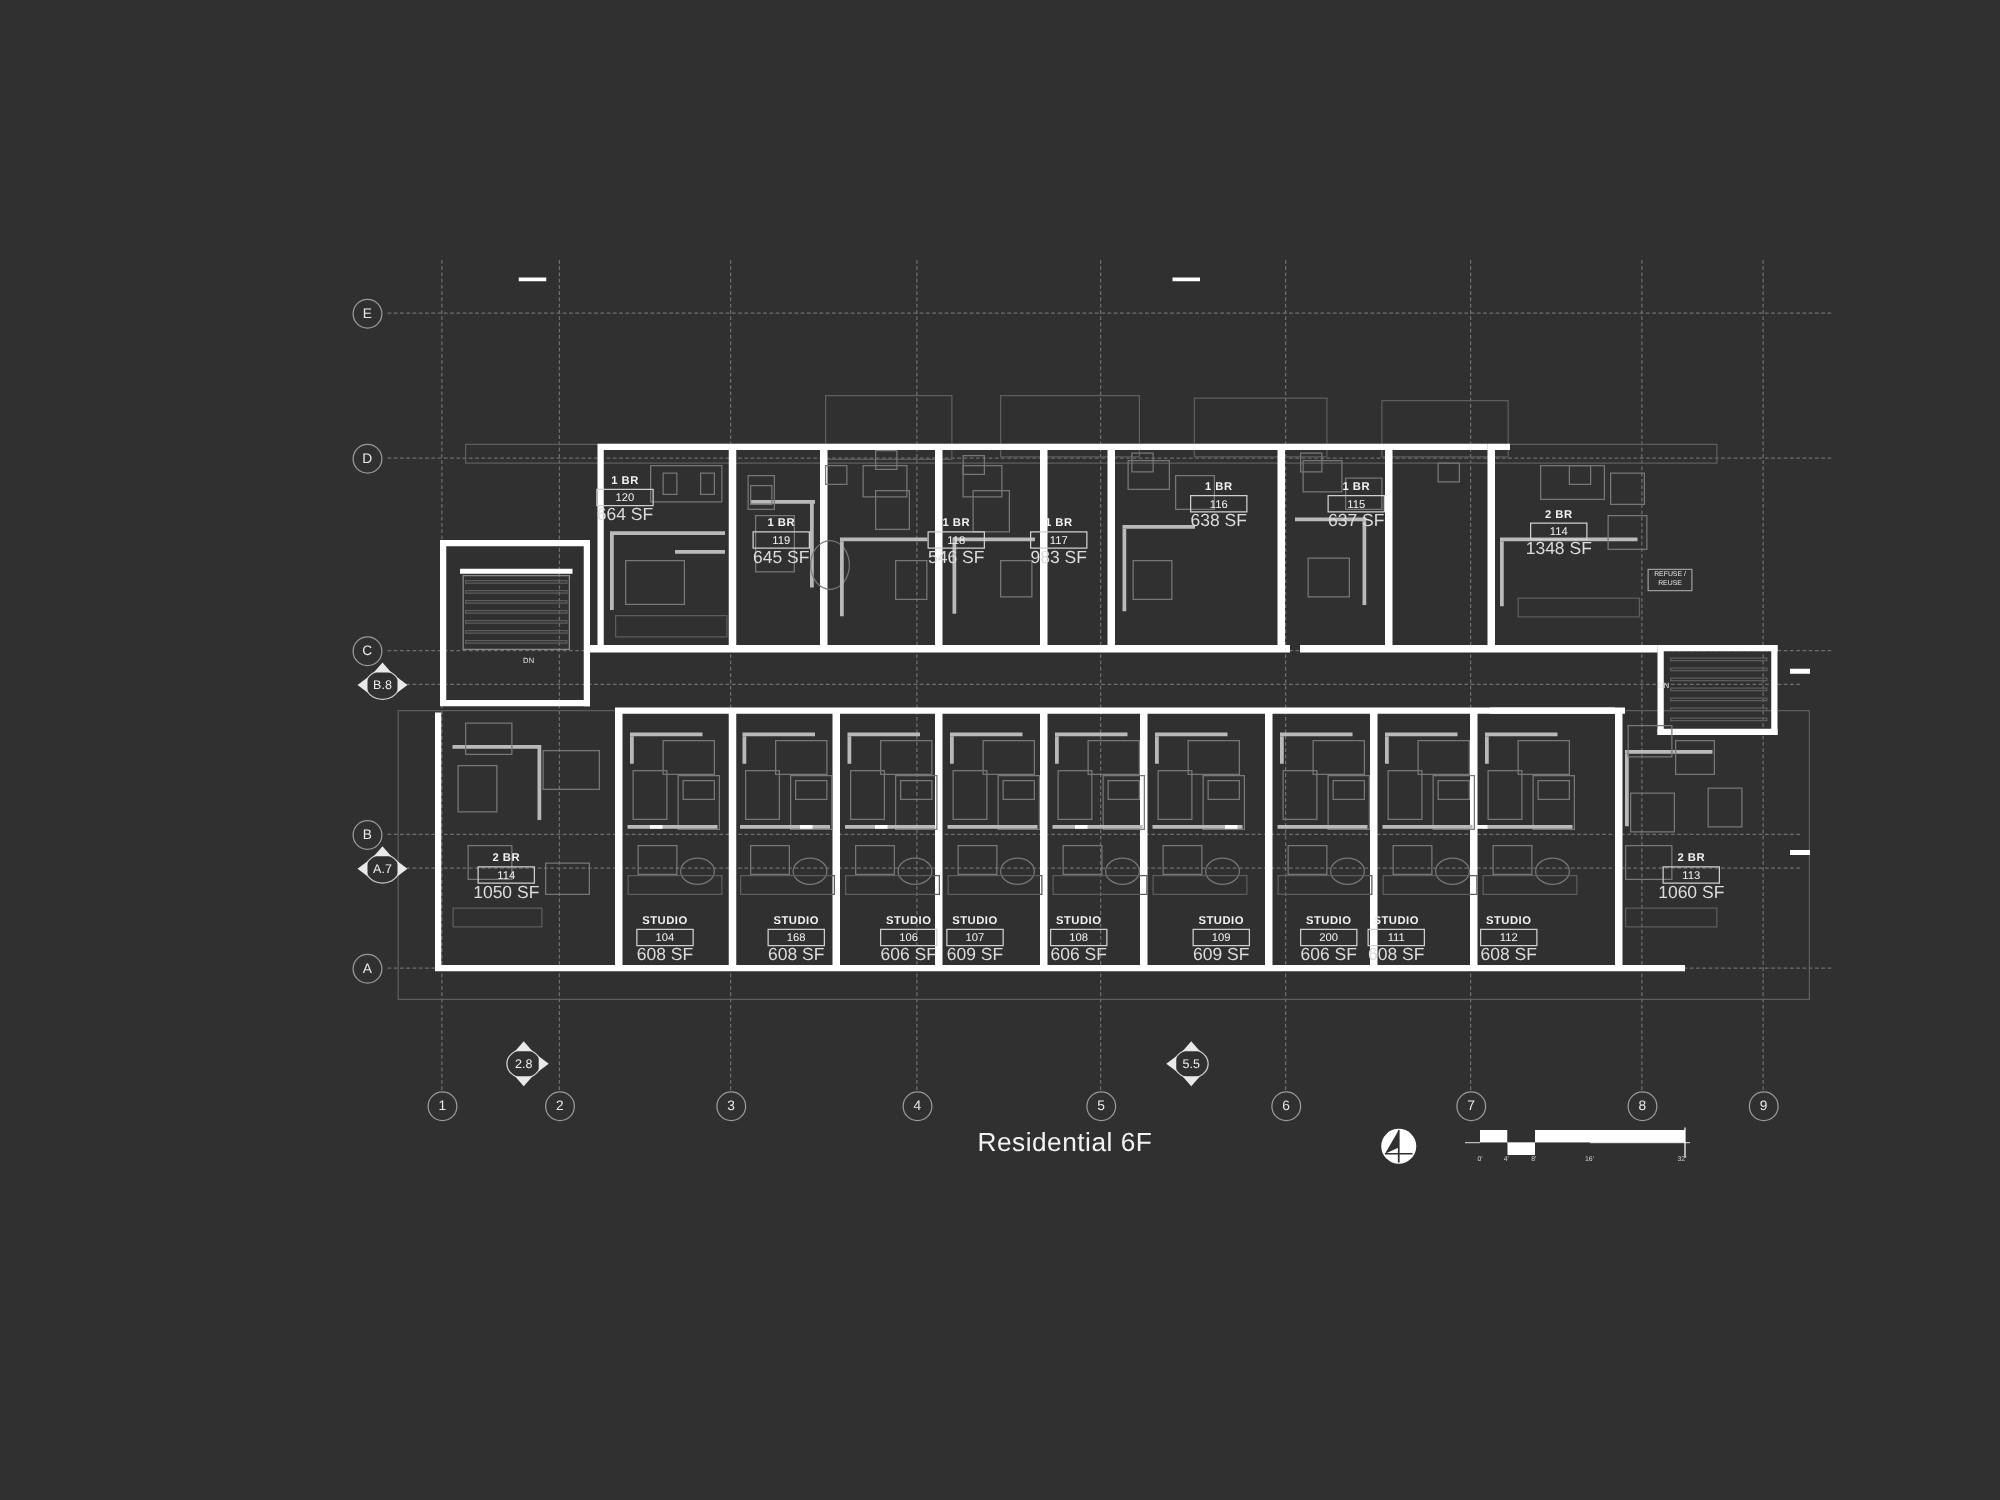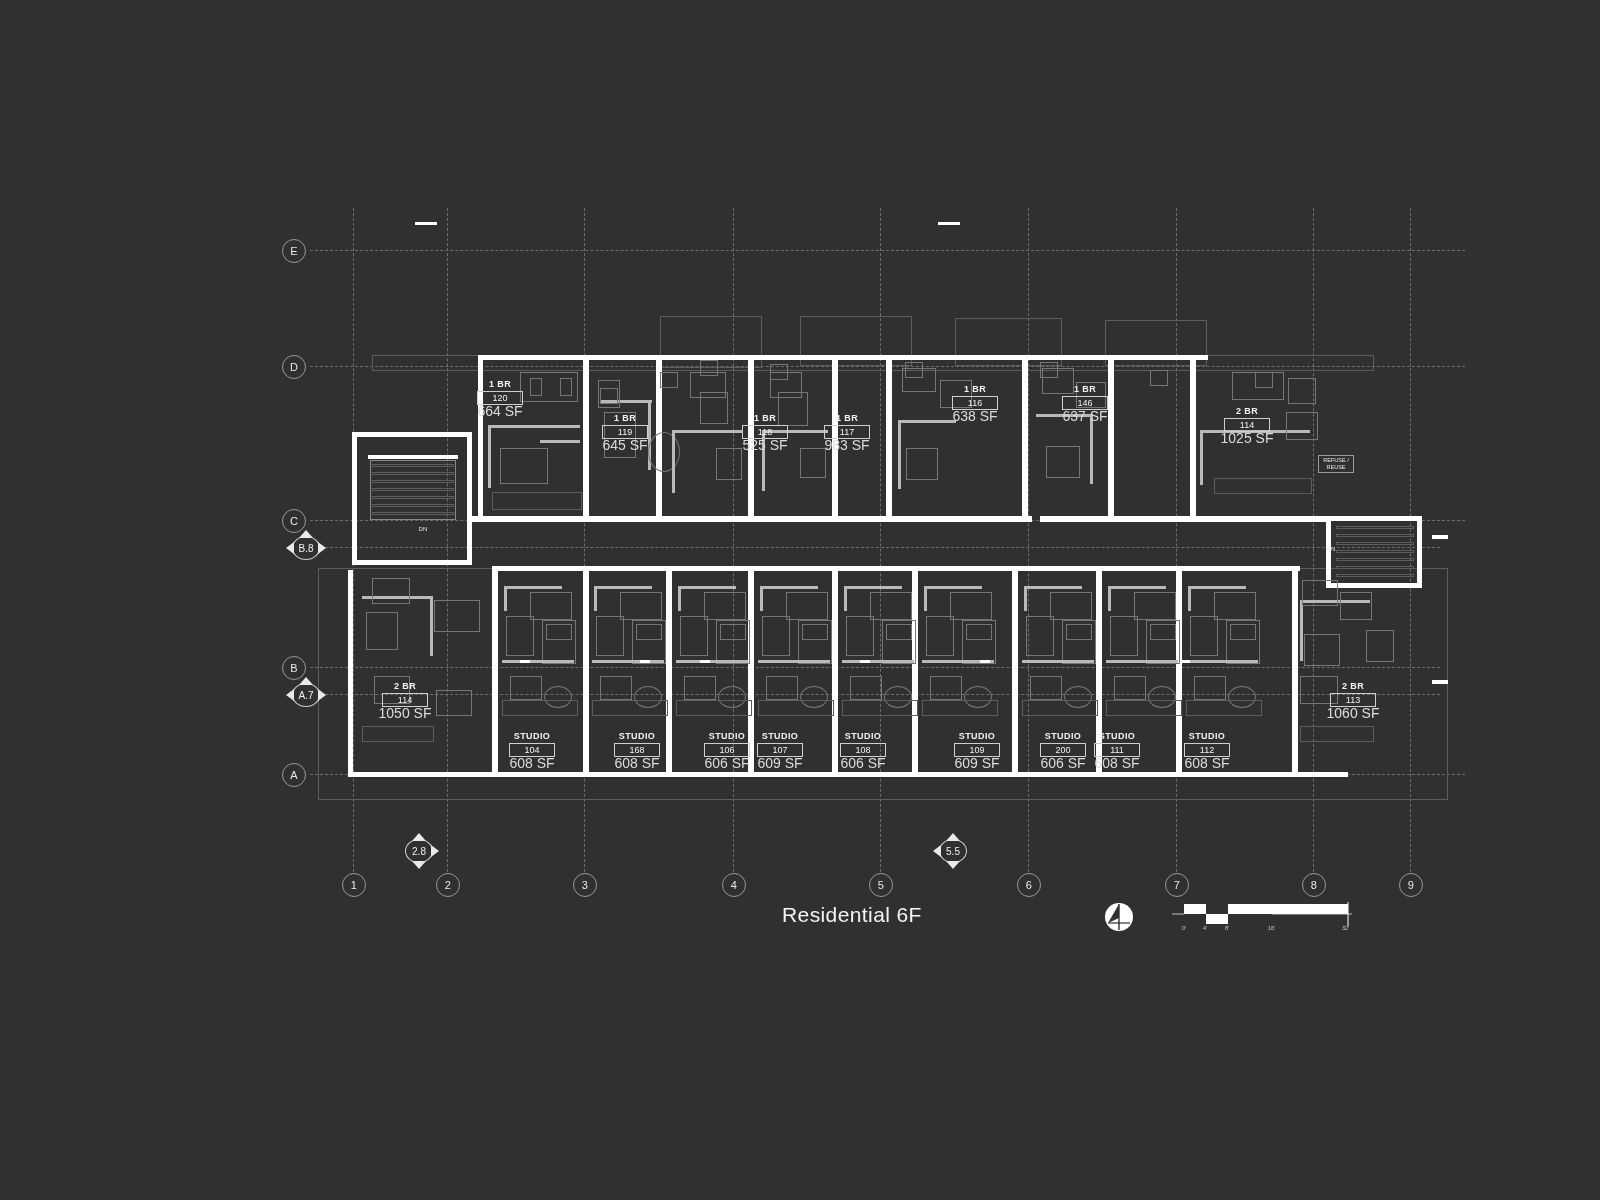--- a/index.html
+++ b/index.html
@@ -355,41 +355,41 @@
         <div class="sf">664 SF</div>
       </div>
       <div class="tag" style="left: 590px; top: 412px;">
         <div class="type">1 BR</div>
         <div class="num">119</div>
         <div class="sf">645 SF</div>
       </div>
       <div class="tag" style="left: 730px; top: 412px;">
         <div class="type">1 BR</div>
         <div class="num">118</div>
-        <div class="sf">525 SF</div>
+        <div class="sf">546 SF</div>
       </div>
       <div class="tag" style="left: 812px; top: 412px;">
         <div class="type">1 BR</div>
         <div class="num">117</div>
         <div class="sf">983 SF</div>
       </div>
       <div class="tag" style="left: 940px; top: 383px;">
         <div class="type">1 BR</div>
         <div class="num">116</div>
         <div class="sf">638 SF</div>
       </div>
       <div class="tag" style="left: 1050px; top: 383px;">
         <div class="type">1 BR</div>
-        <div class="num">146</div>
+        <div class="num">115</div>
         <div class="sf">637 SF</div>
       </div>
       <div class="tag" style="left: 1212px; top: 405px;">
         <div class="type">2 BR</div>
         <div class="num">114</div>
-        <div class="sf">1025 SF</div>
+        <div class="sf">1348 SF</div>
       </div>
       <div class="tag" style="left: 1318px; top: 680px;">
         <div class="type">2 BR</div>
         <div class="num">113</div>
         <div class="sf">1060 SF</div>
       </div>
       <div class="tag" style="left: 370px; top: 680px;">
         <div class="type">2 BR</div>
         <div class="num">114</div>
         <div class="sf">1050 SF</div>

